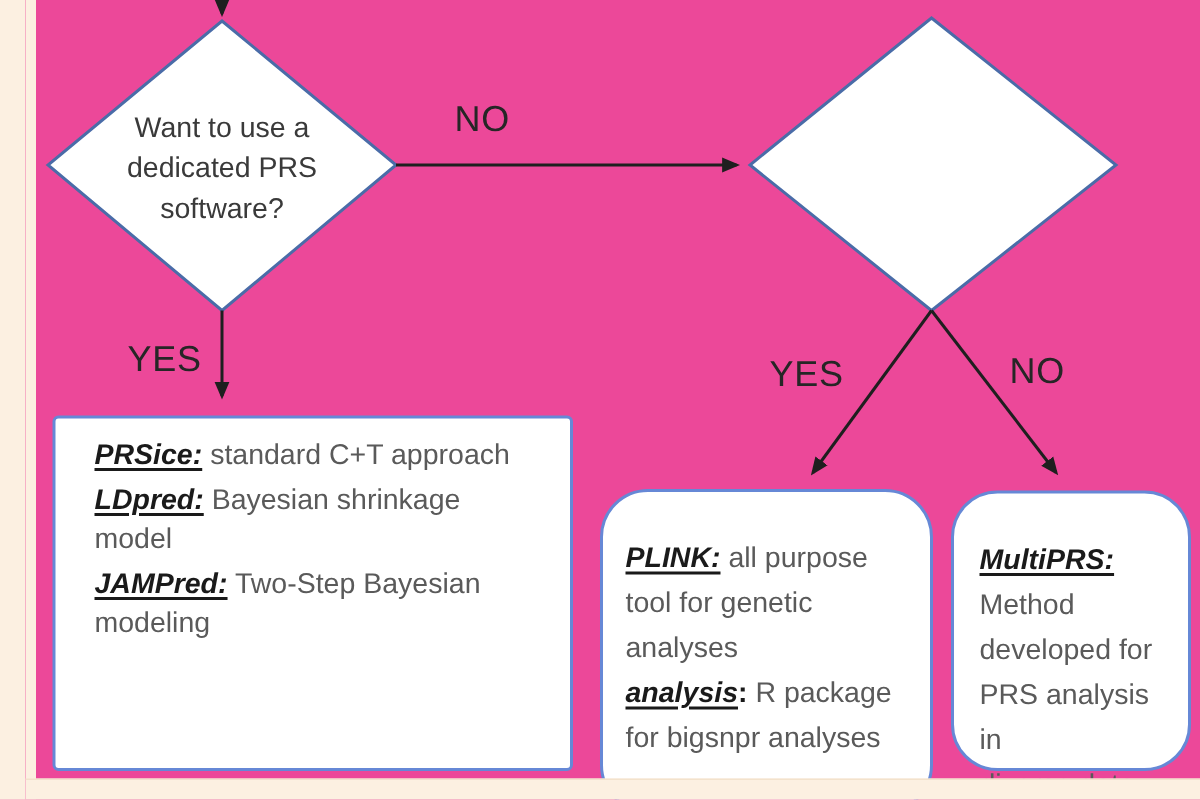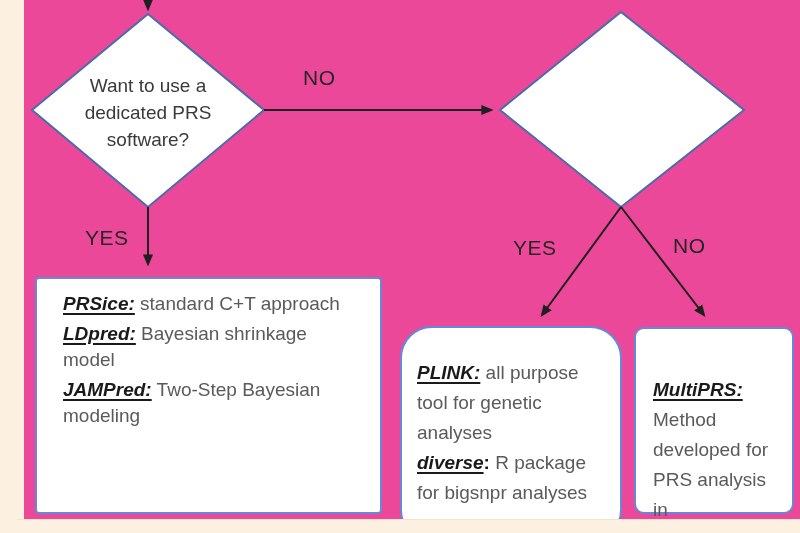--- a/index.html
+++ b/index.html
@@ -12,30 +12,30 @@
   .edge-strip{position:absolute;background:#fcf0e1;}
   #strip-left{left:0;top:0;width:7px;height:533px;}
   #strip-right{left:791px;top:0;width:9px;height:533px;border-left:1px solid #f3e2cc;}
   #strip-bottom{left:0;top:519px;width:800px;height:14px;border-top:1px solid #f3e2cc;}
   svg.layer{position:absolute;left:0;top:0;}
   .diamond-text{
     position:absolute;text-align:center;white-space:pre-line;
     font-size:19px;line-height:27px;color:#3a3a3a;
   }
   .edge-label{
-    position:absolute;font-size:21px;color:#262626;letter-spacing:0.5px;
+    position:absolute;font-size:24px;color:#262626;letter-spacing:0.5px;
   }
   .flowbox{
     position:absolute;background:#ffffff;
     border:2.5px solid #6688d6;border-radius:4px;
     box-sizing:border-box;
   }
   #box-dedicated{left:18px;top:277px;width:347px;height:237px;padding:12px 10px 0 26px;}
   #box-matched{left:383px;top:326px;width:222px;height:216px;padding:30px 10px 0 15px;border-radius:32px;}
-  #box-diverse{left:617px;top:327px;width:160px;height:187px;padding:46px 6px 0 17px;border-radius:10px;}
+  #box-diverse{left:617px;top:327px;width:160px;height:187px;padding:30px 6px 0 17px;border-radius:31px;}
   .entry{margin:0 0 4px 0;font-size:19px;line-height:26px;}
   #box-matched .entry, #box-diverse .entry{line-height:30px;margin-bottom:0;}
   .tool{
     font-weight:bold;font-style:italic;color:#1a1a1a;
     text-decoration:underline;text-decoration-thickness:2px;text-underline-offset:3px;
   }
   .tool-colon{
     font-weight:bold;font-style:normal;color:#1a1a1a;text-decoration:none;
   }
   .desc{color:#5a5a5a;white-space:pre-line;}
@@ -76,21 +76,21 @@
     <p class="entry"><span class="tool">LDpred:</span><span class="tool-colon"></span><span class="desc"> Bayesian shrinkage
 model</span></p>
     <p class="entry"><span class="tool">JAMPred:</span><span class="tool-colon"></span><span class="desc"> Two-Step Bayesian
 modeling</span></p>
   </div>
 
   <div class="flowbox" id="box-matched">
     <p class="entry"><span class="tool">PLINK:</span><span class="tool-colon"></span><span class="desc"> all purpose
 tool for genetic
 analyses</span></p>
-    <p class="entry"><span class="tool">diverse</span><span class="tool-colon">:</span><span class="desc"> R package
+    <p class="entry"><span class="tool">analysis</span><span class="tool-colon">:</span><span class="desc"> R package
 for bigsnpr analyses</span></p>
   </div>
 
   <div class="flowbox" id="box-diverse">
     <p class="entry"><span class="tool">MultiPRS:</span><span class="tool-colon"></span><span class="desc">
 Method
 developed for
 PRS analysis in
 diverse data</span></p>
   </div>

